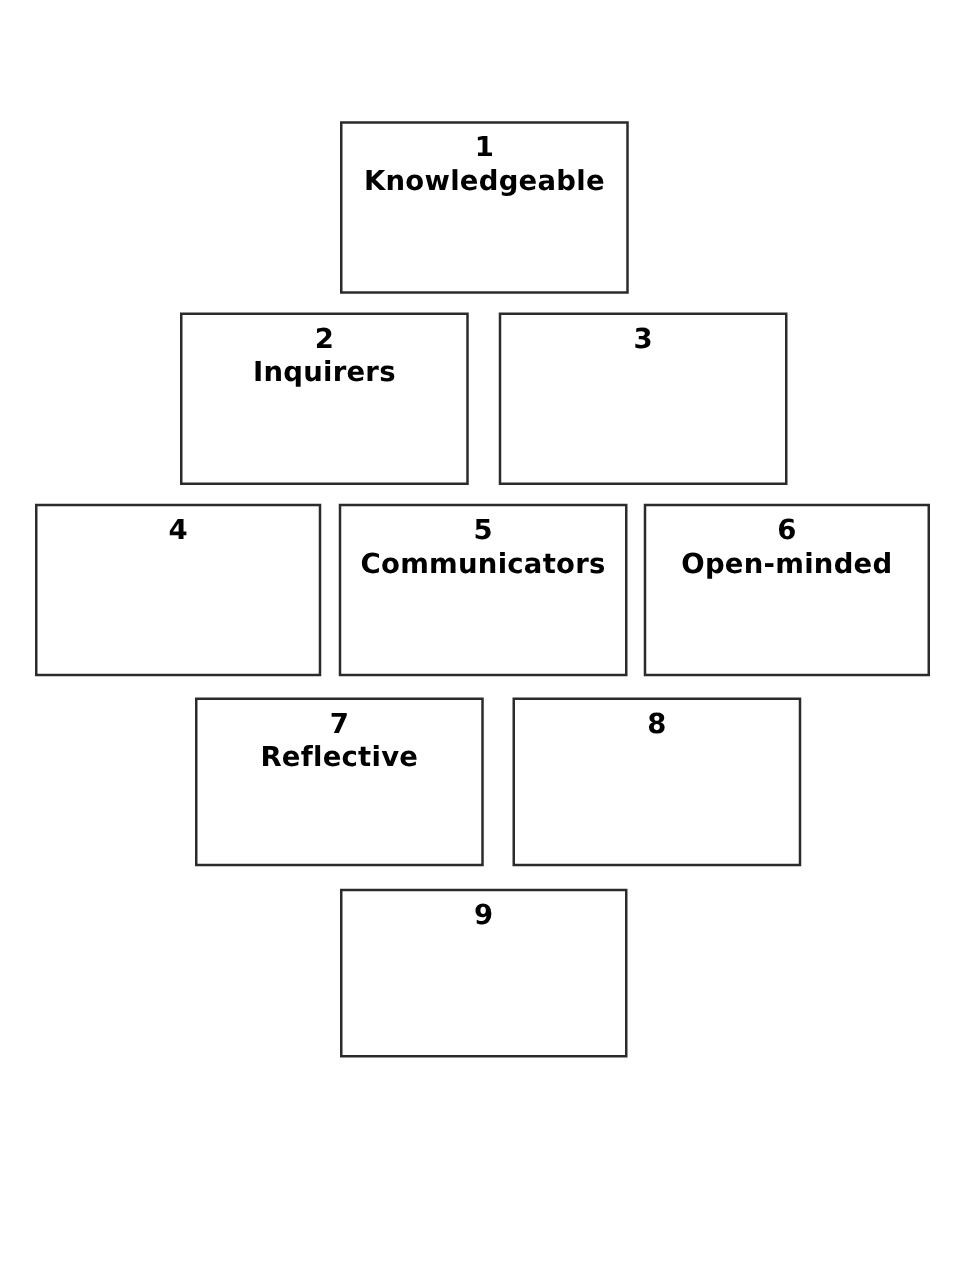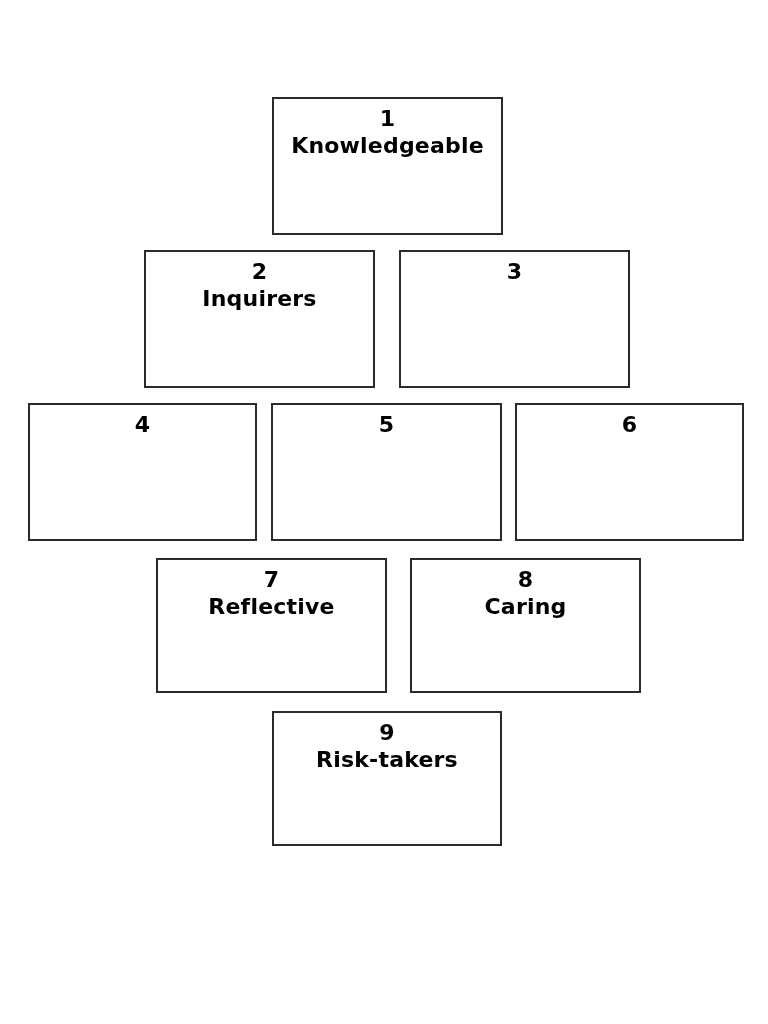--- a/index.html
+++ b/index.html
@@ -66,34 +66,34 @@
   <div class="dbox pos-3">
     <span class="num">3</span>
   </div>
 
   <div class="dbox pos-4">
     <span class="num">4</span>
   </div>
 
   <div class="dbox pos-5">
     <span class="num">5</span>
+    <span class="label">Communicators</span>
   </div>
 
   <div class="dbox pos-6">
     <span class="num">6</span>
+    <span class="label">Open-minded</span>
   </div>
 
   <div class="dbox pos-7">
     <span class="num">7</span>
     <span class="label">Reflective</span>
   </div>
 
   <div class="dbox pos-8">
     <span class="num">8</span>
-    <span class="label">Caring</span>
   </div>
 
   <div class="dbox pos-9">
     <span class="num">9</span>
-    <span class="label">Risk-takers</span>
   </div>
 
 </div>
 
 </body></html>

